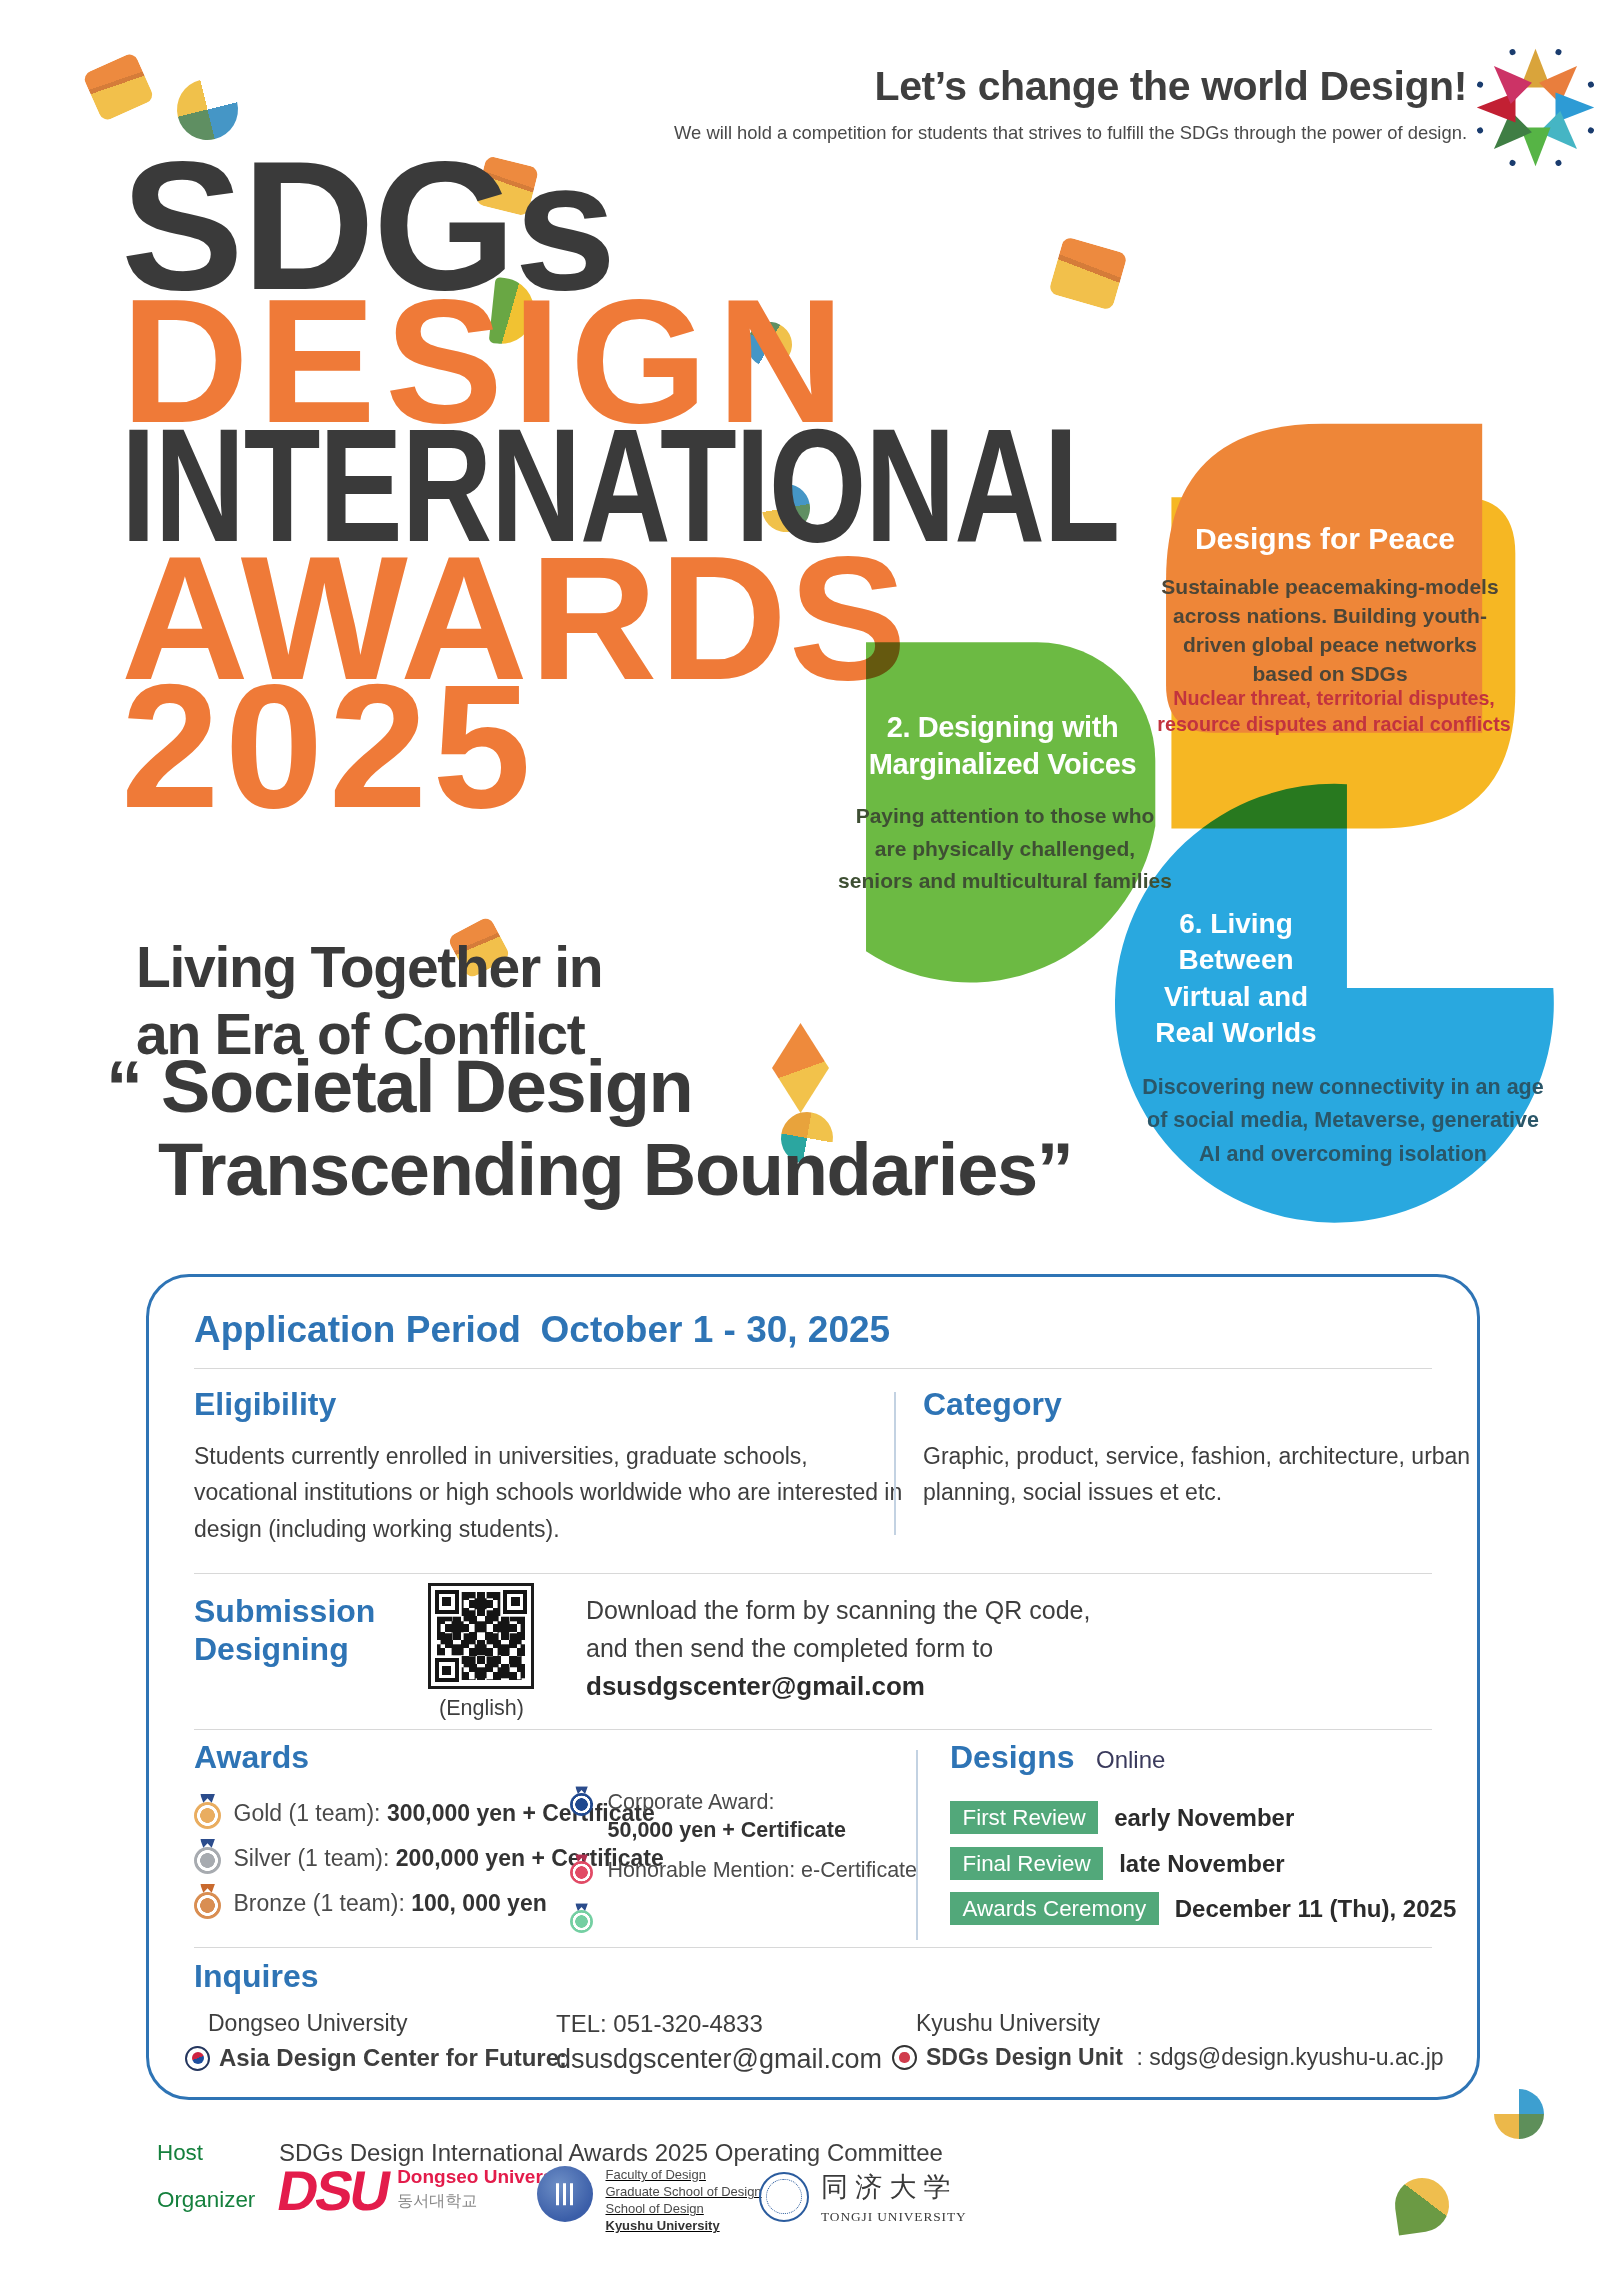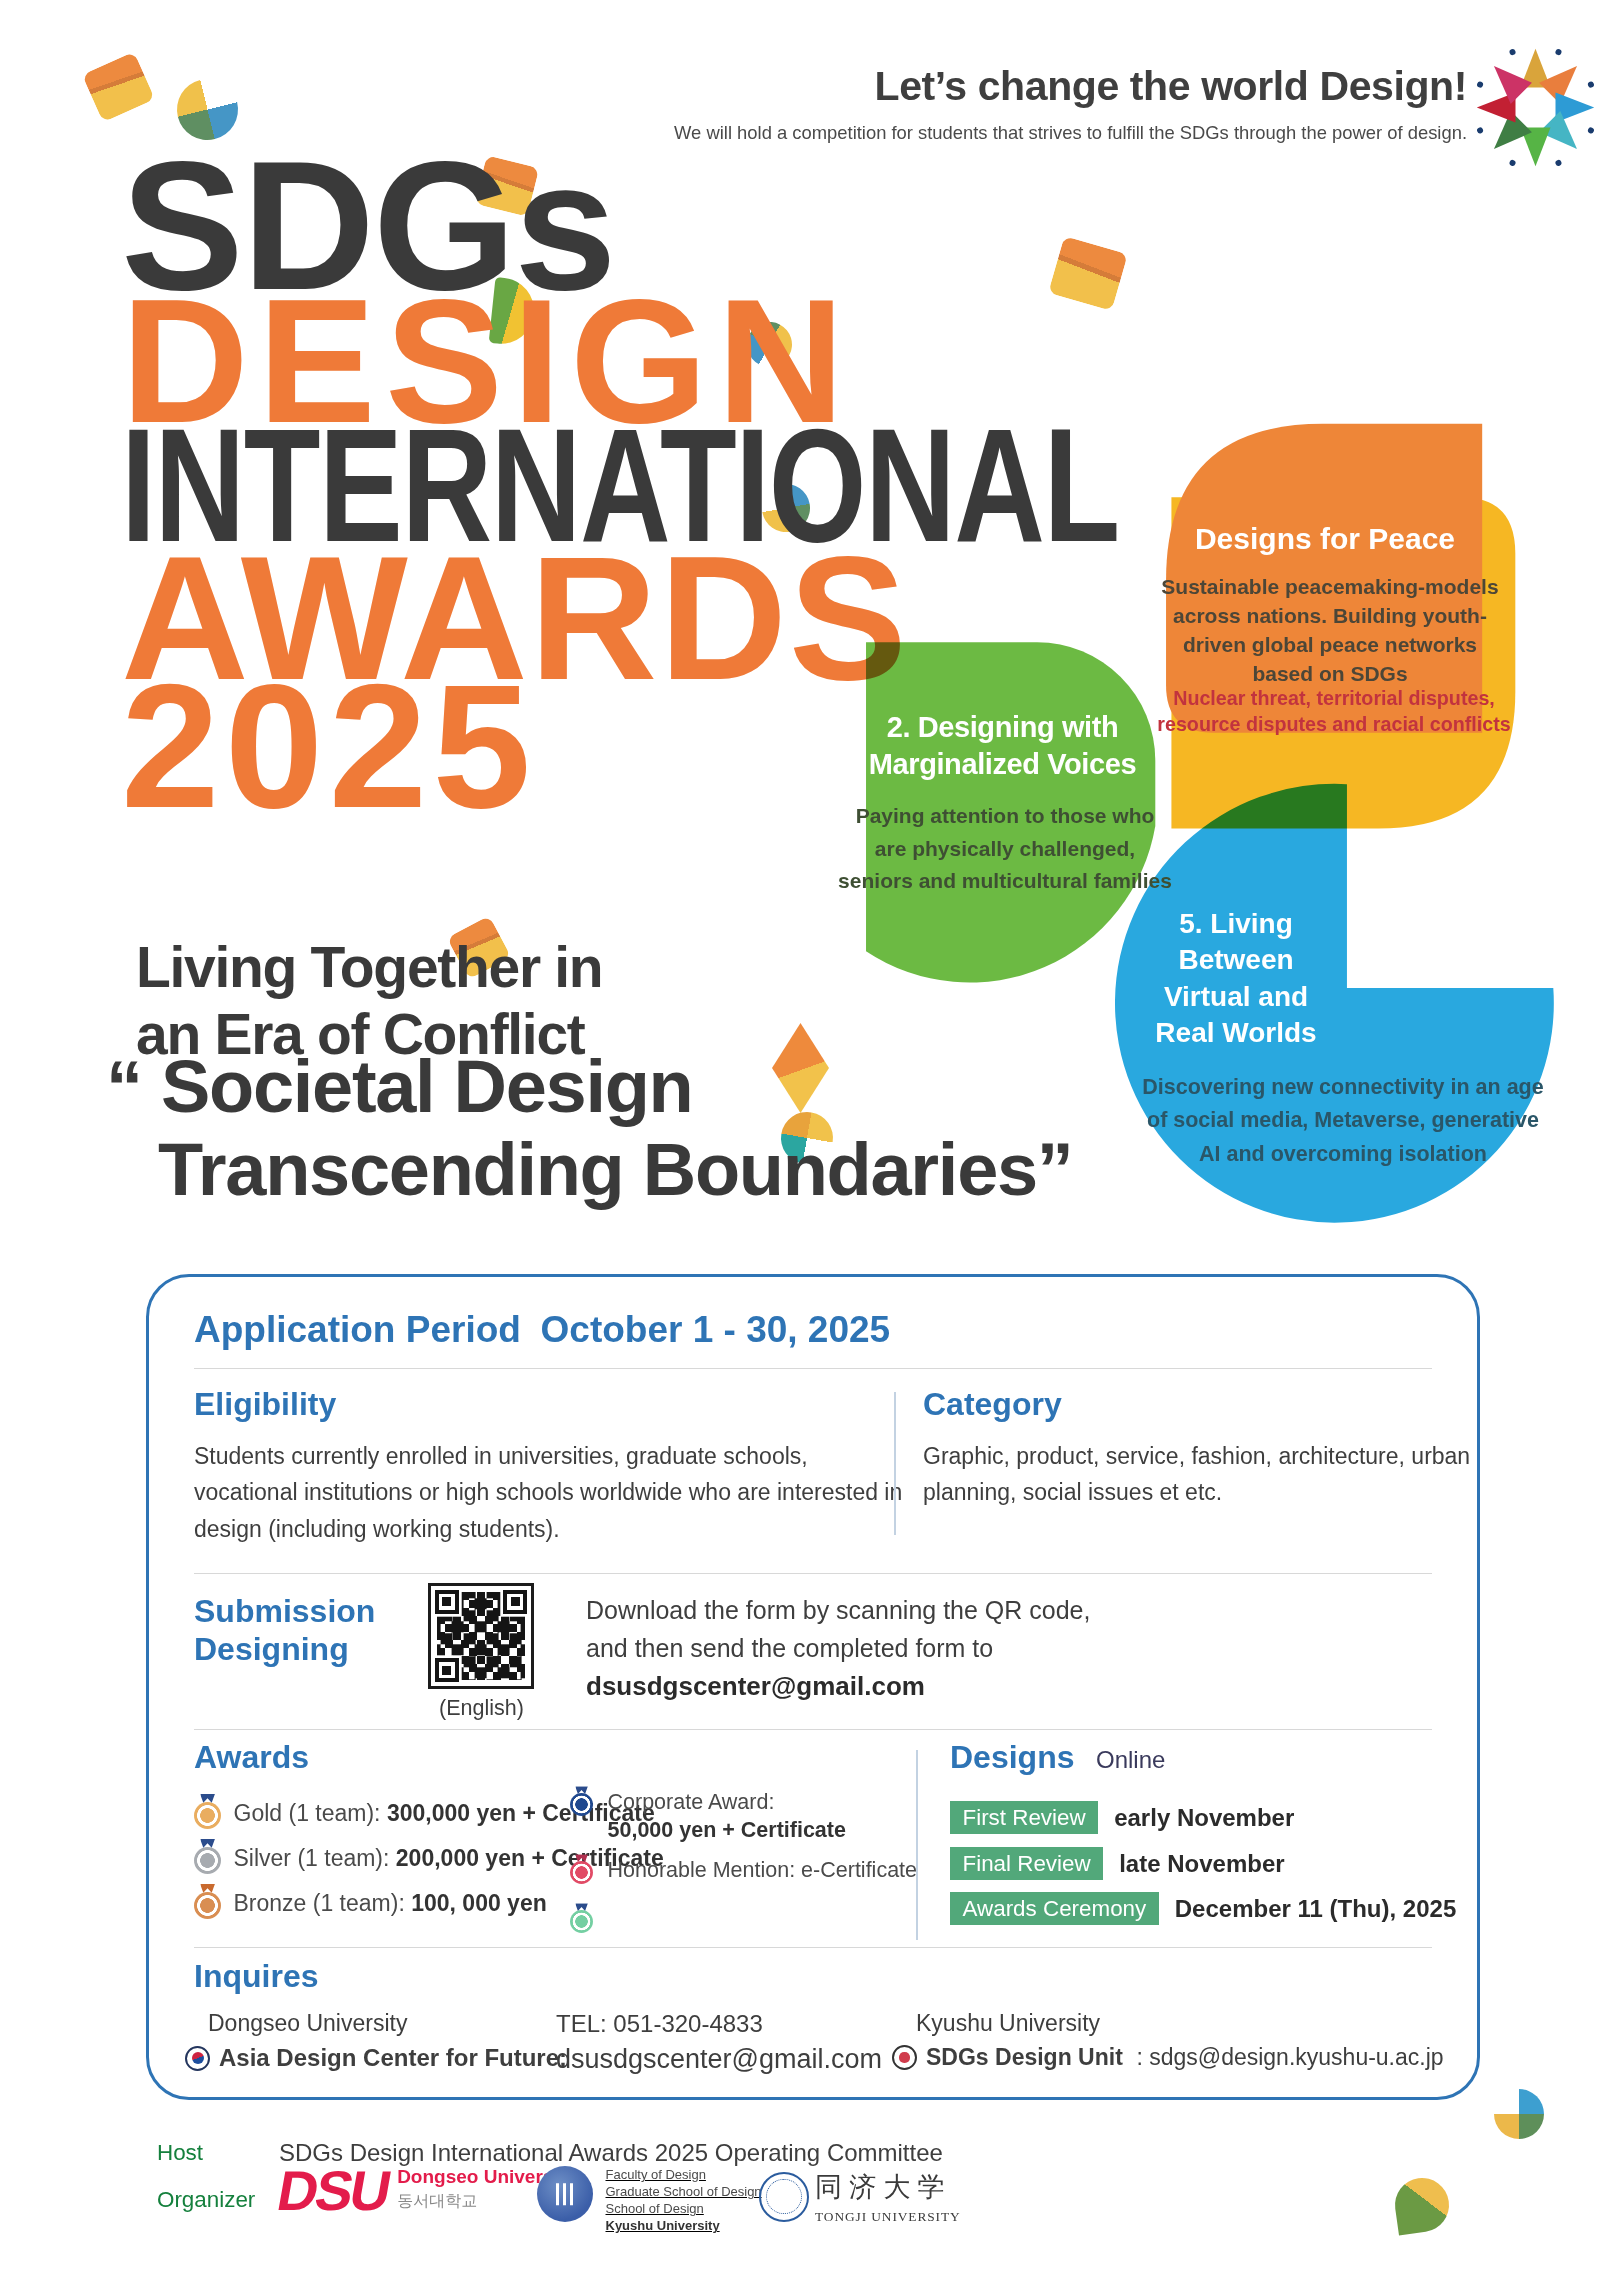--- a/index.html
+++ b/index.html
@@ -93,21 +93,21 @@
   .dsu{left:278px;top:2166px;display:flex;align-items:flex-start;gap:9px;}
   .dsu-acro{font-size:56px;font-weight:900;color:#E31C4B;transform:skewX(-10deg);line-height:.9;letter-spacing:-2.7px;}
   .dsu-name{font-size:19px;font-weight:bold;color:#E31C4B;}
   .dsu-kr{font-size:16px;color:#888;margin-top:2.7px;}
   .ku{left:537px;top:2166px;display:flex;gap:12.5px;text-decoration:underline;}
   .ku-emblem{width:56px;height:56px;border-radius:50%;background:radial-gradient(circle at 40% 35%,#6E8FC6,#3B5EA8 70%);position:relative;flex:none;}
   .ku-emblem::after{content:"";position:absolute;left:50%;top:50%;width:18px;height:21.5px;transform:translate(-50%,-50%);
     background:repeating-linear-gradient(90deg,#fff 0 2.7px,transparent 2.7px 7.2px);}
   .ku-text{font-size:13px;line-height:1.32;color:#4A4A4A;}
   .ku-text .bold{font-weight:bold;color:#333;}
-  .tj{left:759px;top:2169px;display:flex;gap:6px;align-items:center;}
+  .tj{left:759px;top:2169px;display:flex;gap:12px;align-items:center;}
   .tj-emblem{width:50px;height:50px;border-radius:50%;border:2.7px solid #2B5C9E;position:relative;flex:none;}
   .tj-emblem::after{content:"";position:absolute;inset:5.4px;border:1.8px dotted #2B5C9E;border-radius:50%;}
   .tj-cn{font-size:27px;color:#3A3A3A;letter-spacing:7.2px;font-family:"DejaVu Sans",sans-serif;}
   .tj-en{font-size:13.4px;color:#3A3A3A;font-family:"Liberation Serif",serif;margin-top:3.6px;letter-spacing:0.9px;}
 
   
   .ribbon{border-radius:9px;background:
     linear-gradient(185deg,transparent 0 38%,rgba(0,0,0,.10) 38% 46%,transparent 46%),
     linear-gradient(185deg,var(--r1,#ED8A3F) 0 46%,var(--r2,#F2C04B) 46%);}
   .pie{border-radius:50%;}
@@ -177,21 +177,21 @@
     <g style="mix-blend-mode:multiply">
       <path d="M1504 875.4 A245 245 0 1 0 1734.4 1103 L1504 1103 Z" fill="#29A8DF"></path>
     </g>
   </svg>
 
   <div class="abs btext btitle o-title">Designs for Peace</div>
   <div class="abs btext o-desc">Sustainable peacemaking-models across nations. Building youth-driven global peace networks based on SDGs</div>
   <div class="abs btext o-alert">Nuclear threat, territorial disputes, resource disputes and racial conflicts</div>
   <div class="abs btext btitle g-title">2. Designing with Marginalized Voices</div>
   <div class="abs btext g-desc">Paying attention to those who are physically challenged, seniors and multicultural families</div>
-  <div class="abs btext btitle b-title">5. Living Between Virtual and Real Worlds</div>
+  <div class="abs btext btitle b-title">6. Living Between Virtual and Real Worlds</div>
   <div class="abs btext b-desc">Discovering new connectivity in an age of social media, Metaverse, generative AI and overcoming isolation</div>
 
   <div class="abs theme">
     <span>Living Together in</span><br>
     <span>an Era of Conflict</span>
   </div>
   <div class="abs quote">
     <span>“ Societal Design</span><br>
     <span class="q2">Transcending Boundaries”</span>
   </div>

